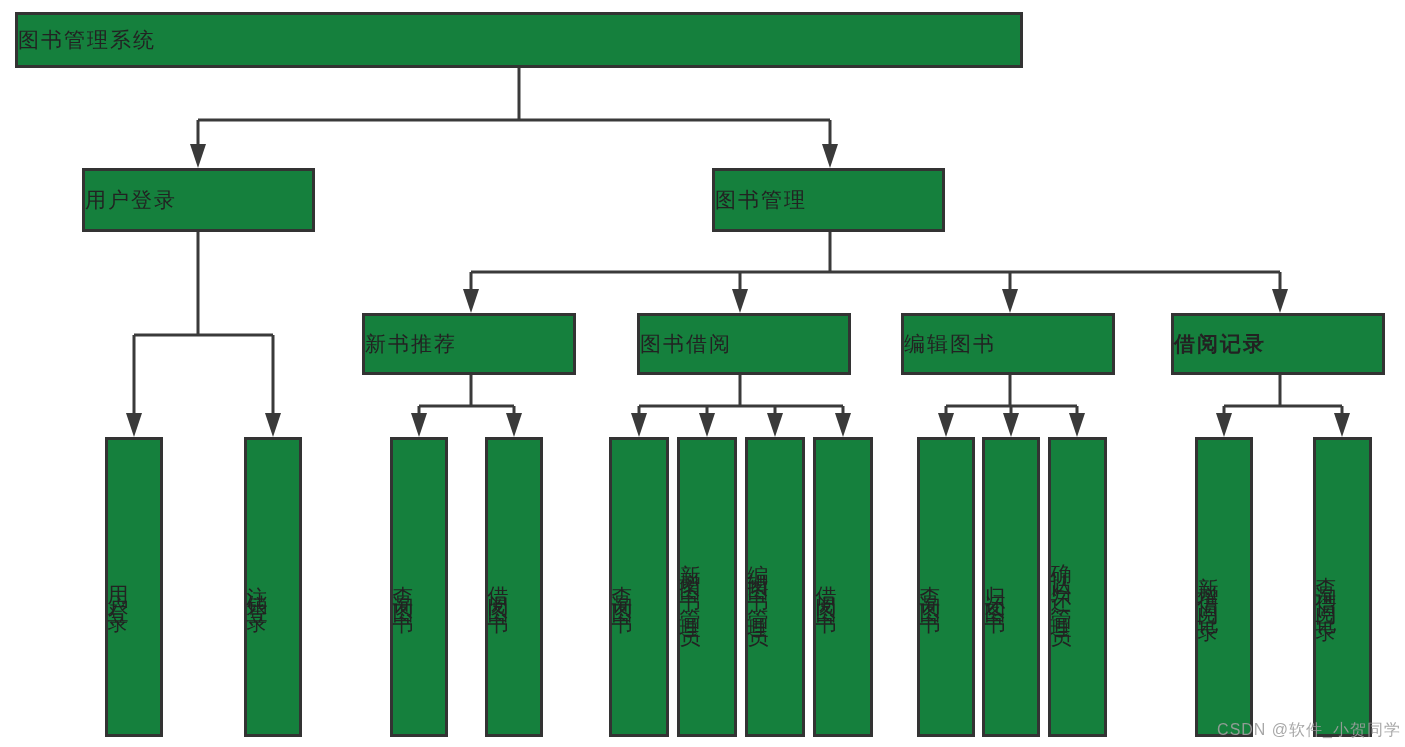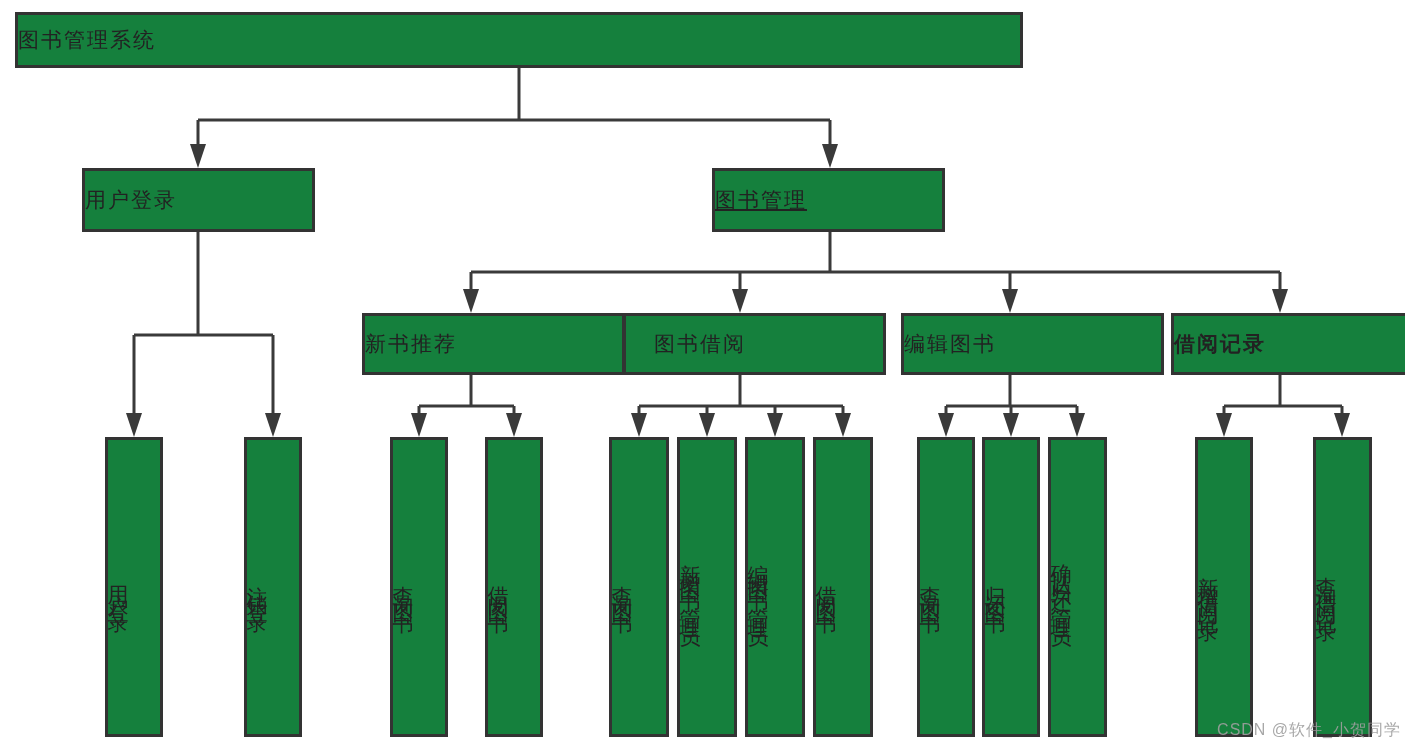--- a/index.html
+++ b/index.html
@@ -34,21 +34,21 @@
     writing-mode: vertical-rl;
     text-orientation: mixed;
     font-size: 21px;
     letter-spacing: 9px;
     line-height: 1;
     color: #222222;
     white-space: nowrap;
   }
   .root   { left: 15px;  top: 12px;  width: 1008px; height: 56px; }
   .lvl2   { height: 64px; top: 168px; width: 233px; }
-  .lvl3   { height: 62px; top: 313px; width: 263px; }
+  .lvl3   { height: 62px; top: 313px; width: 214px; }
   #watermark {
     position: absolute;
     right: 4px;
     bottom: 6px;
     font-size: 16px;
     color: rgba(158,158,158,0.9);
     letter-spacing: 1px;
     z-index: 5;
     white-space: nowrap;
   }
@@ -101,28 +101,28 @@
     </g>
   </svg>
 
   <div class="node h root">
     <span>图书管理系统</span>
   </div>
 
   <div class="node h lvl2" style="left:82px;">
     <span>用户登录</span>
   </div>
-  <div class="node h lvl2" style="left:712px;text-decoration:underline;">
+  <div class="node h lvl2" style="left:712px;">
     <span>图书管理</span>
   </div>
 
   <div class="node h lvl3" style="left:362px;">
     <span>新书推荐</span>
   </div>
-  <div class="node h lvl3" style="left:623px;padding-left:28px;">
+  <div class="node h lvl3" style="left:637px;">
     <span>图书借阅</span>
   </div>
   <div class="node h lvl3" style="left:901px;">
     <span>编辑图书</span>
   </div>
   <div class="node h lvl3" style="left:1171px;font-weight:bold;">
     <span>借阅记录</span>
   </div>
 
   <div class="node leaf" style="left:105px;">

